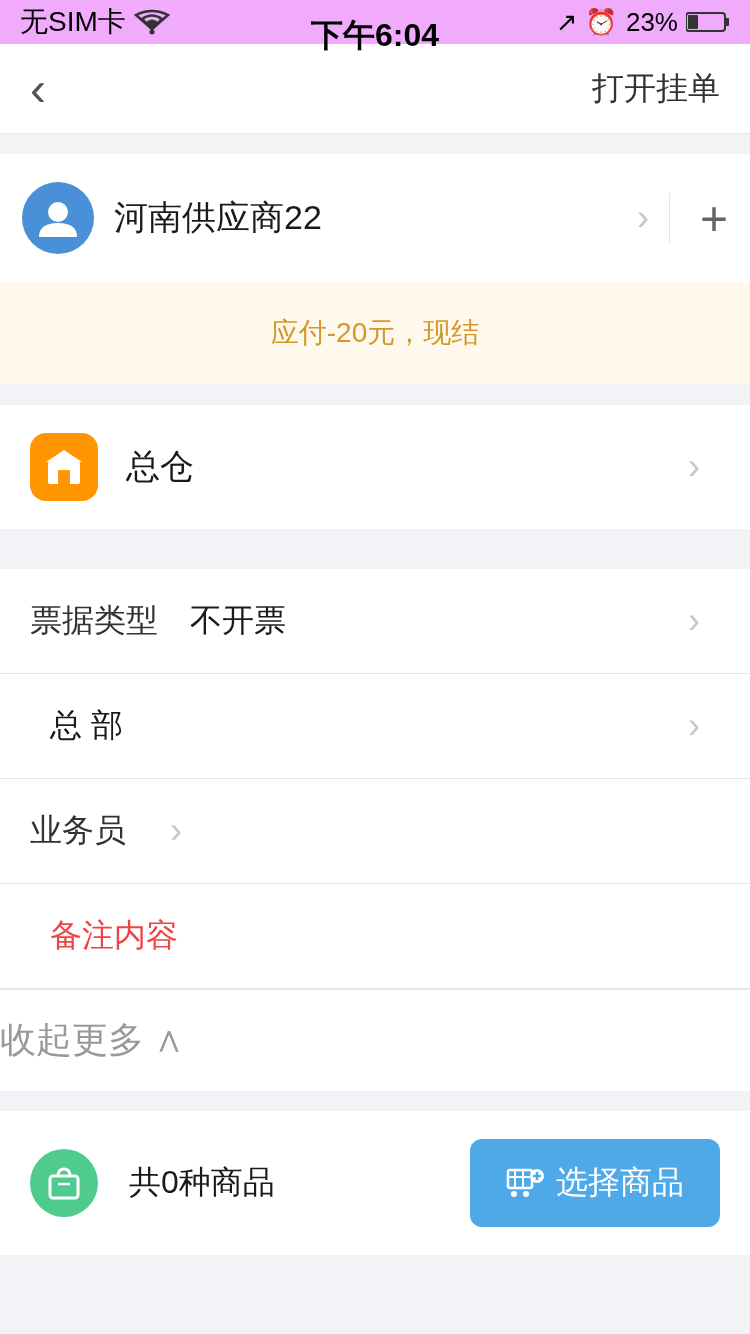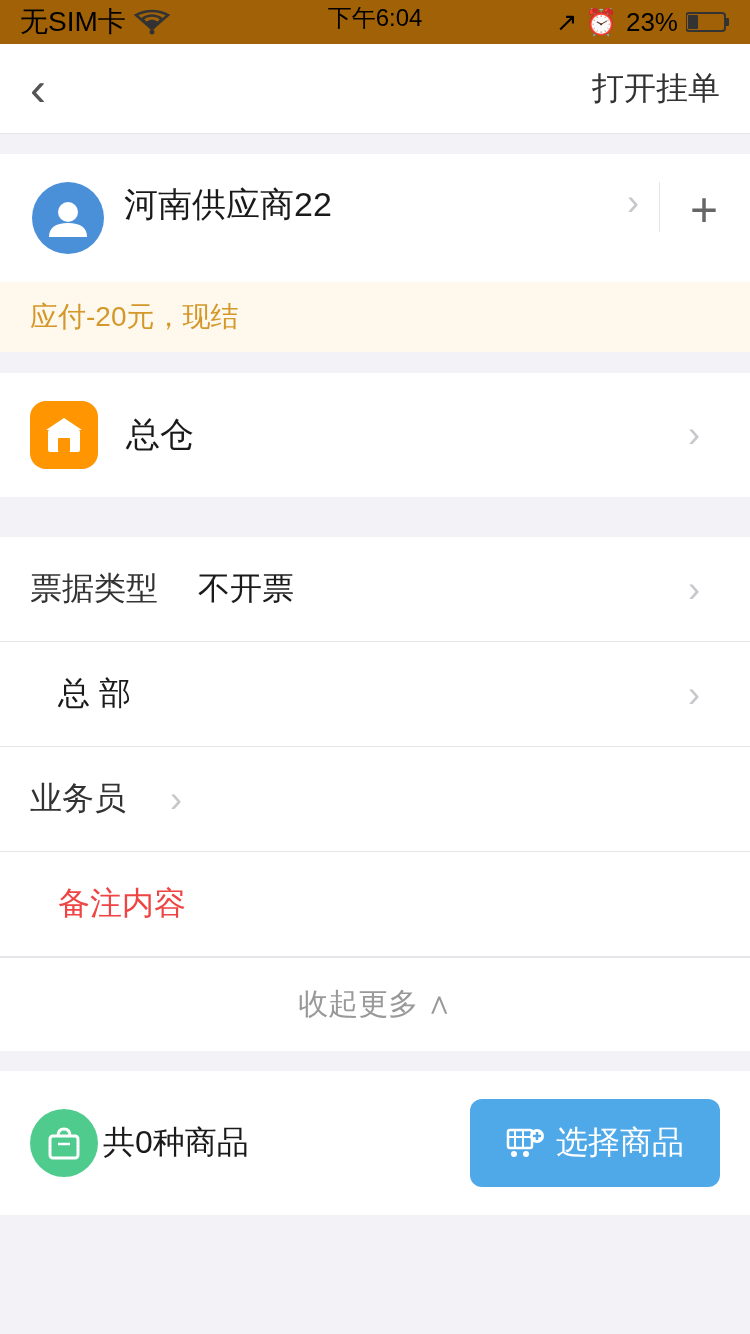--- a/index.html
+++ b/index.html
@@ -10,41 +10,41 @@
       min-height: 1334px;
       background: #f2f2f7;
       font-family: -apple-system, "PingFang SC", "Microsoft YaHei", sans-serif;
       overflow-x: hidden;
     }
 
     
     .status-bar {
       width: 750px;
       height: 44px;
-      background: #a16207;
+      background: #f0abfc;
       display: flex;
       align-items: center;
       justify-content: space-between;
       padding: 0 20px;
       font-size: 28px;
     }
     .status-left {
       display: flex;
       align-items: center;
       gap: 8px;
       font-size: 28px;
       font-weight: 500;
     }
     .status-center {
-      font-size: 24px;
-      font-weight: 400;
+      font-size: 32px;
+      font-weight: 700;
       position: absolute;
       left: 50%;
       transform: translateX(-50%);
-      top: 2px;
+      top: 14px;
     }
     .status-right {
       display: flex;
       align-items: center;
       gap: 8px;
       font-size: 24px;
     }
 
     
     .nav-bar {
@@ -81,21 +81,22 @@
 
     
     .card {
       background: #fff;
       margin-bottom: 0;
     }
 
     
     .supplier-row {
       display: flex;
-      padding: 28px 32px;
+      align-items: center;
+      padding: 28px 22px;
       background: #fff;
     }
     .supplier-avatar {
       width: 72px;
       height: 72px;
       border-radius: 50%;
       background: #4a90d9;
       display: flex;
       align-items: center;
       justify-content: center;
@@ -120,23 +121,24 @@
     }
     .add-btn {
       font-size: 48px;
       color: #666;
       cursor: pointer;
     }
 
     
     .notice-banner {
       background: #fef9ec;
-      padding: 16px 30px;
+      padding: 32px 30px;
       font-size: 28px;
       color: #d4982a;
+      text-align: center;
     }
 
     
     .warehouse-row {
       display: flex;
       align-items: center;
       padding: 28px 30px;
       background: #fff;
       border-top: 1px solid #f2f2f7;
       gap: 8px;
@@ -158,67 +160,66 @@
       color: #1a1a1a;
     }
 
     
     .form-section {
       background: #fff;
       margin-top: 20px;
     }
     .form-row {
       display: flex;
-      align-items: flex-end;
+      align-items: center;
       padding: 30px 30px;
       border-bottom: 1px solid #e5e5ea;
       min-height: 100px;
     }
     .form-row:last-child {
       border-bottom: none;
     }
     .form-label {
       font-size: 32px;
       color: #333;
       width: 140px;
       flex-shrink: 0;
     }
     .form-value {
       flex: 1;
       font-size: 32px;
       color: #1a1a1a;
-      margin-left: 28px;
+      margin-left: 20px;
     }
     .form-value.placeholder {
       color: #ef4444;
     }
 
     
     .collapse-row {
       background: #fff;
-      text-align: center;
       padding: 26px 0;
       border-top: 1px solid #e5e5ea;
-      font-size: 30px;
+      font-size: 36px;
       color: #999;
     }
 
     
     .bottom-bar {
       background: #fff;
       padding: 28px 30px;
       display: flex;
       align-items: center;
       justify-content: space-between;
       margin-top: 20px;
     }
     .product-count-wrap {
       display: flex;
       align-items: center;
-      gap: 5px;
+      gap: 31px;
     }
     .product-icon-wrap {
       width: 68px;
       height: 68px;
       border-radius: 50%;
       background: #4ecb8d;
       display: flex;
       align-items: center;
       justify-content: center;
     }

